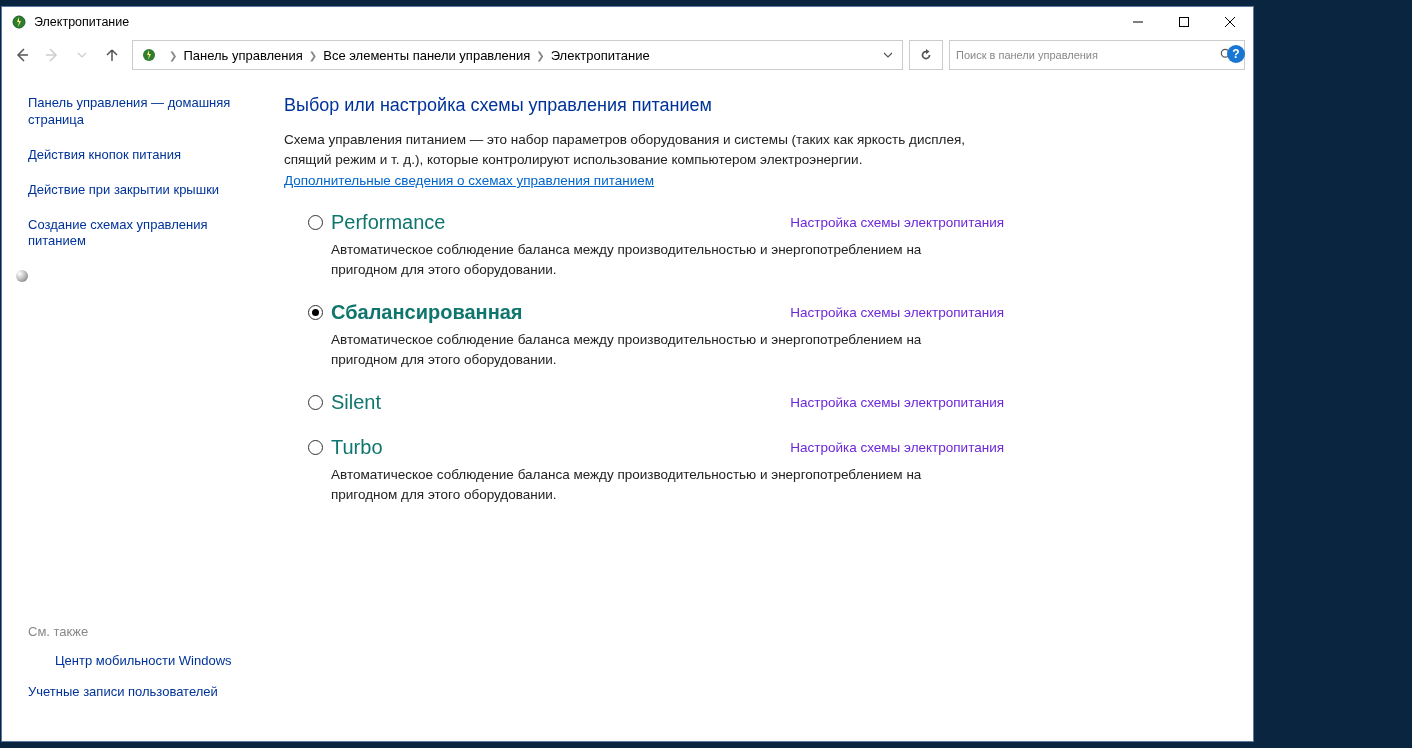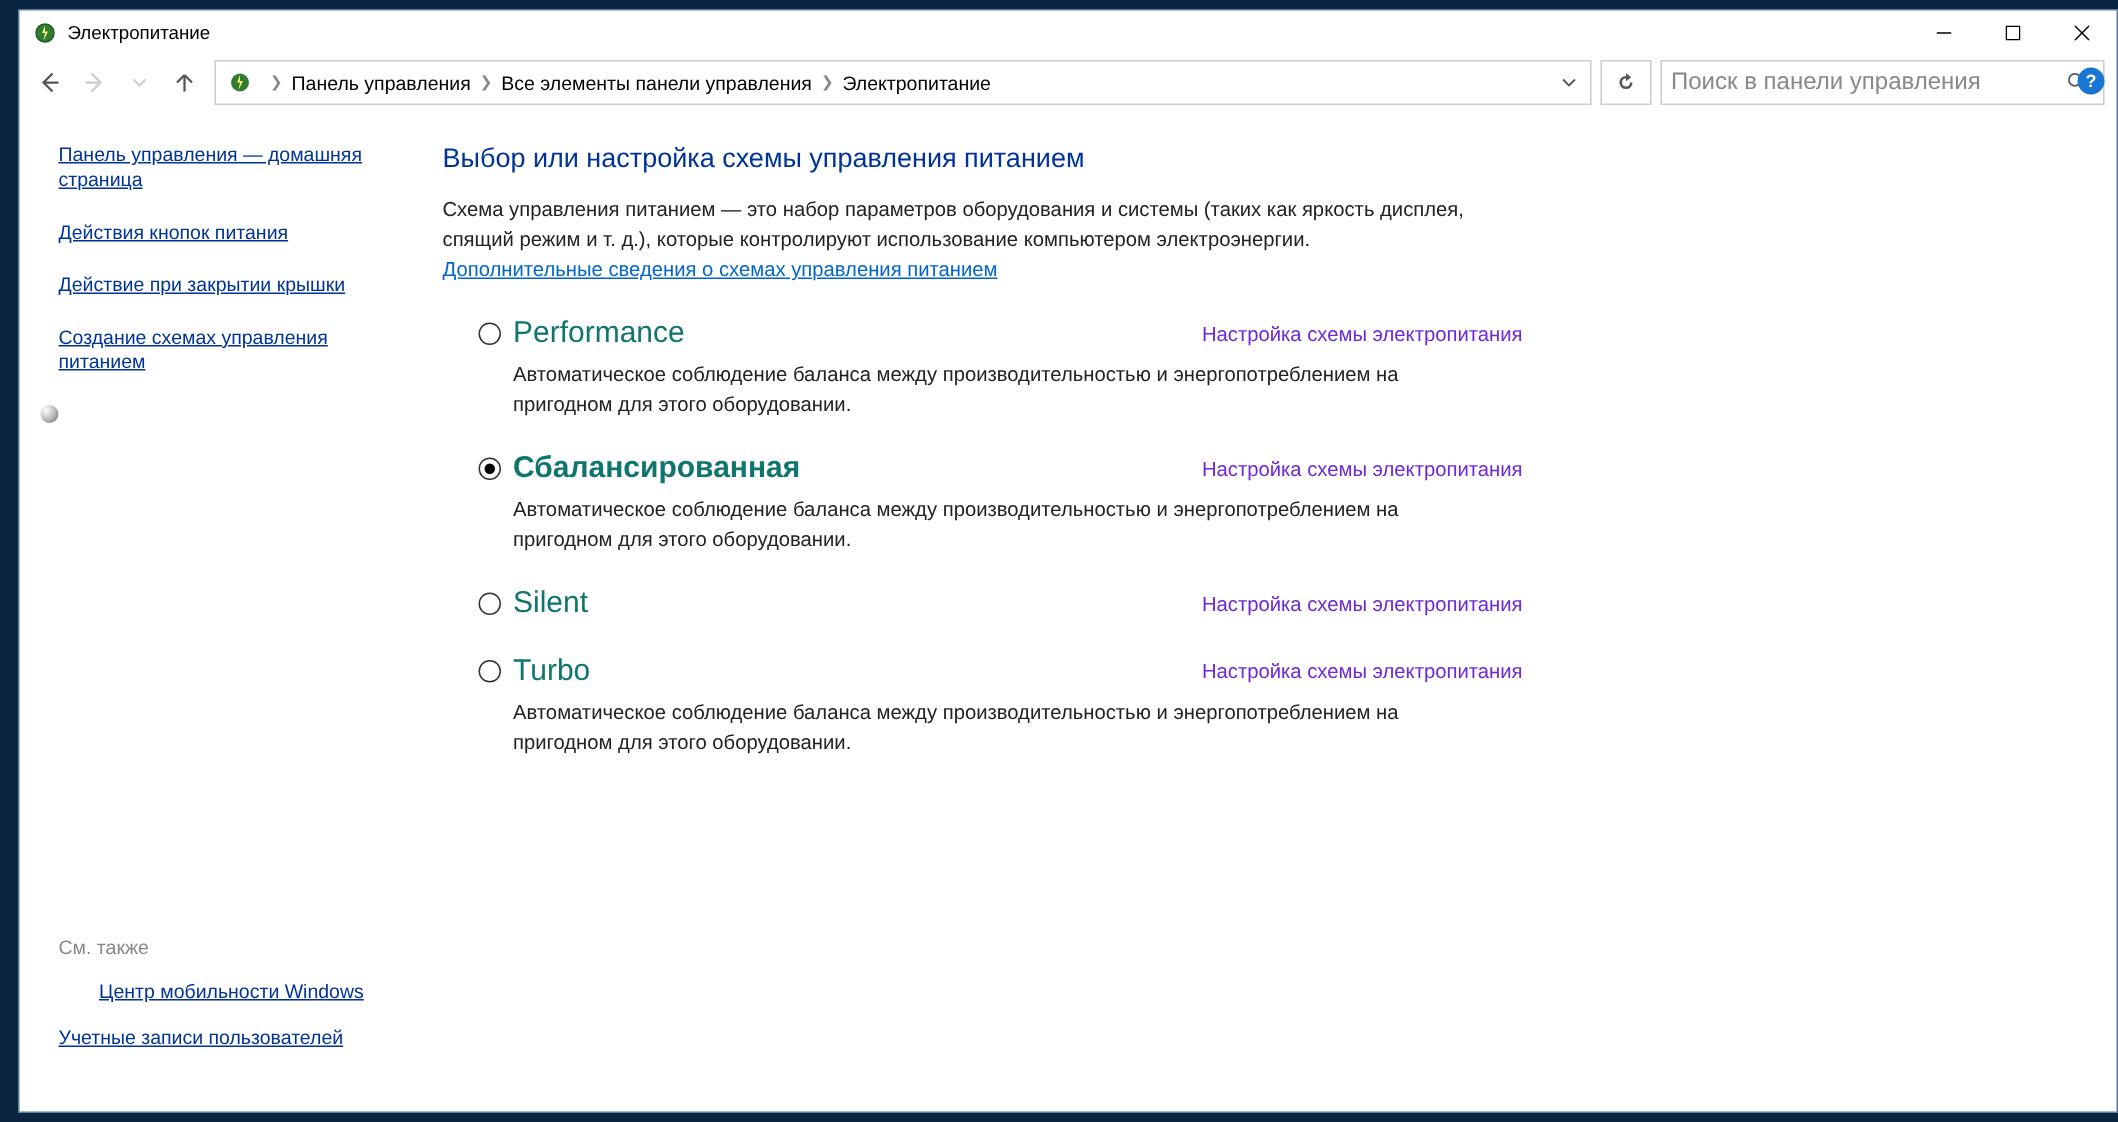--- a/index.html
+++ b/index.html
@@ -1,18 +1,18 @@
 <!DOCTYPE html>
 <html><head>
 <meta charset="utf-8">
 <style>
   * { box-sizing: border-box; margin: 0; padding: 0; font-family: "Segoe UI", Tahoma, sans-serif; }
   html, body { width: 1412px; height: 748px; background: #0a2540; overflow: hidden; }
   .window {
-    position: absolute; left: 12px; top: 6px; width: 1400px; height: 736px;
+    position: absolute; left: 1px; top: 6px; width: 1253px; height: 736px;
     background: #fff; border: 1px solid #5a7aa0;
   }
   .titlebar {
     height: 30px; display: flex; align-items: center; padding: 0 0 0 8px;
     font-size: 12.5px; color: #000;
   }
   .titlebar .app-icon { width: 18px; height: 18px; margin-right: 6px; display:flex; align-items:center; justify-content:center;}
   .win-controls { margin-left: auto; display: flex; height: 100%; }
   .win-btn {
     width: 46px; height: 30px; display: flex; align-items: center; justify-content: center;
@@ -33,34 +33,34 @@
   }
   .address-box .bc-icon { width:20px; height:20px; display:flex; align-items:center; justify-content:center; margin-right:4px;}
   .bc-sep { color: #888; margin: 0 6px; font-size: 10px; }
   .addr-dropdown { margin-left:auto; width:28px; height:28px; display:flex; align-items:center; justify-content:center; color:#555;}
   .refresh-box { width: 34px; height: 30px; border: 1px solid #ccc; display: flex; align-items: center; justify-content: center; color:#444;}
   .search-box {
     width: 296px; height: 30px; border: 1px solid #ccc; display: flex; align-items: center;
     padding: 0 6px; font-size: 13px; color: #000; margin-left: 4px;
   }
   .search-box input {
-    flex: 1; border: none; outline: none; font-size: 16px; color: #888;
+    flex: 1; border: none; outline: none; font-size: 11px; color: #888;
   }
   .search-box input::placeholder { color: #888; }
   .search-btn { width: 22px; color: #555; display:flex; align-items:center; justify-content:center;}
   .body {
     position: absolute; left: 0; top: 66px; right: 0; bottom: 0; display: flex;
   }
   .sidebar {
     width: 260px; padding: 22px 8px 10px 26px; display: flex; flex-direction: column;
     position: relative;
   }
   .sidebar-link {
     font-size: 13px; color: #003399; margin-bottom: 18px; line-height: 1.3;
-    cursor: pointer; max-width: 210px; text-decoration: underline;
+    cursor: pointer; max-width: 210px;
   }
   .sidebar-link.current { position: relative; }
   .sphere {
     position:absolute; left:-12px; top:2px; width:12px; height:12px; border-radius:50%;
     background: radial-gradient(circle at 30% 30%, #fff, #bbb, #666);
   }
   .sidebar-footer { margin-top: auto; padding-bottom: 12px; }
   .see-also-heading { font-size: 13px; color: #888; margin-bottom: 14px; }
   .main {
     flex: 1; padding: 22px 18px 10px 22px; position: relative;

